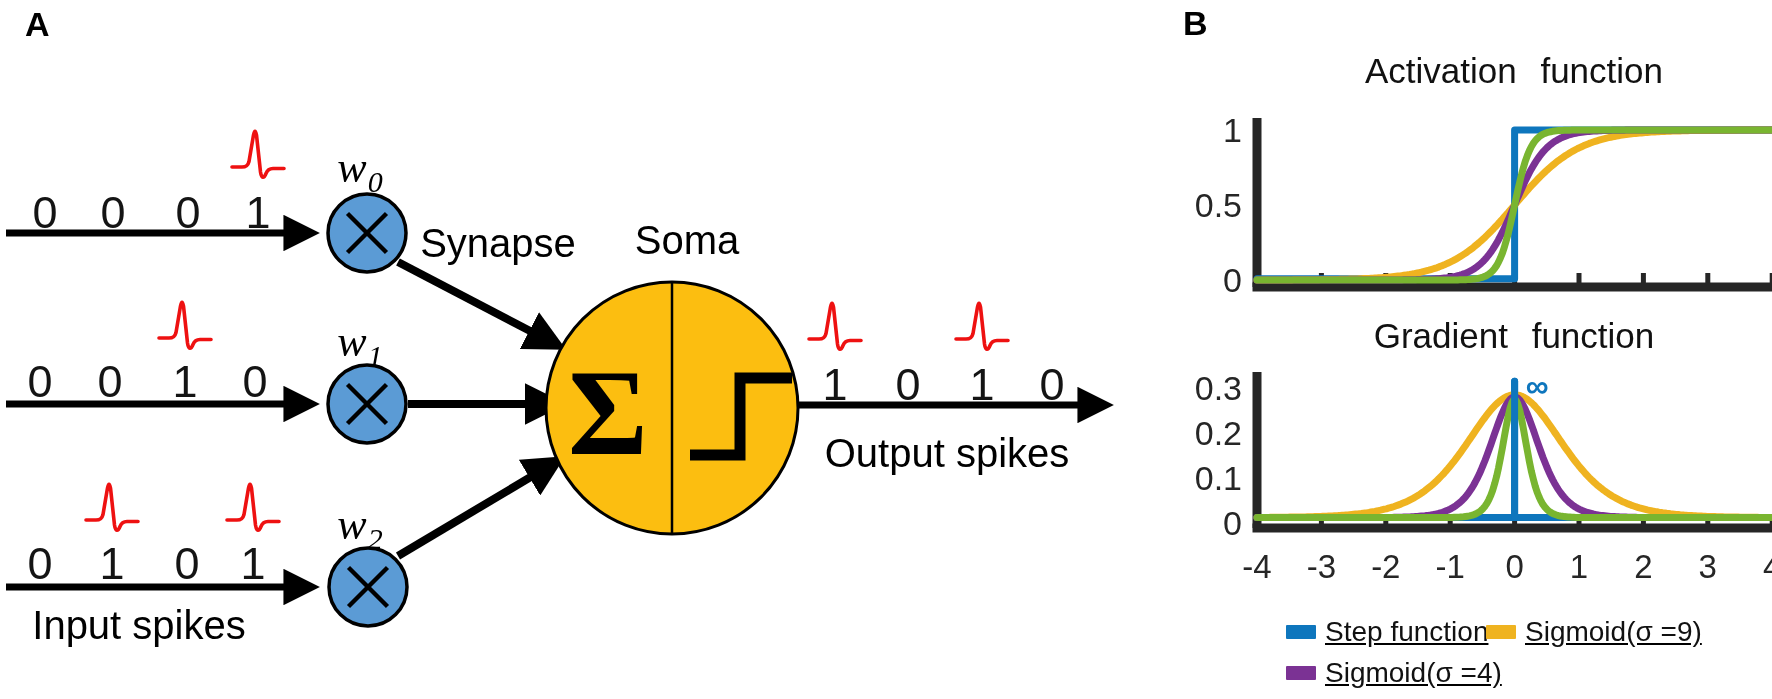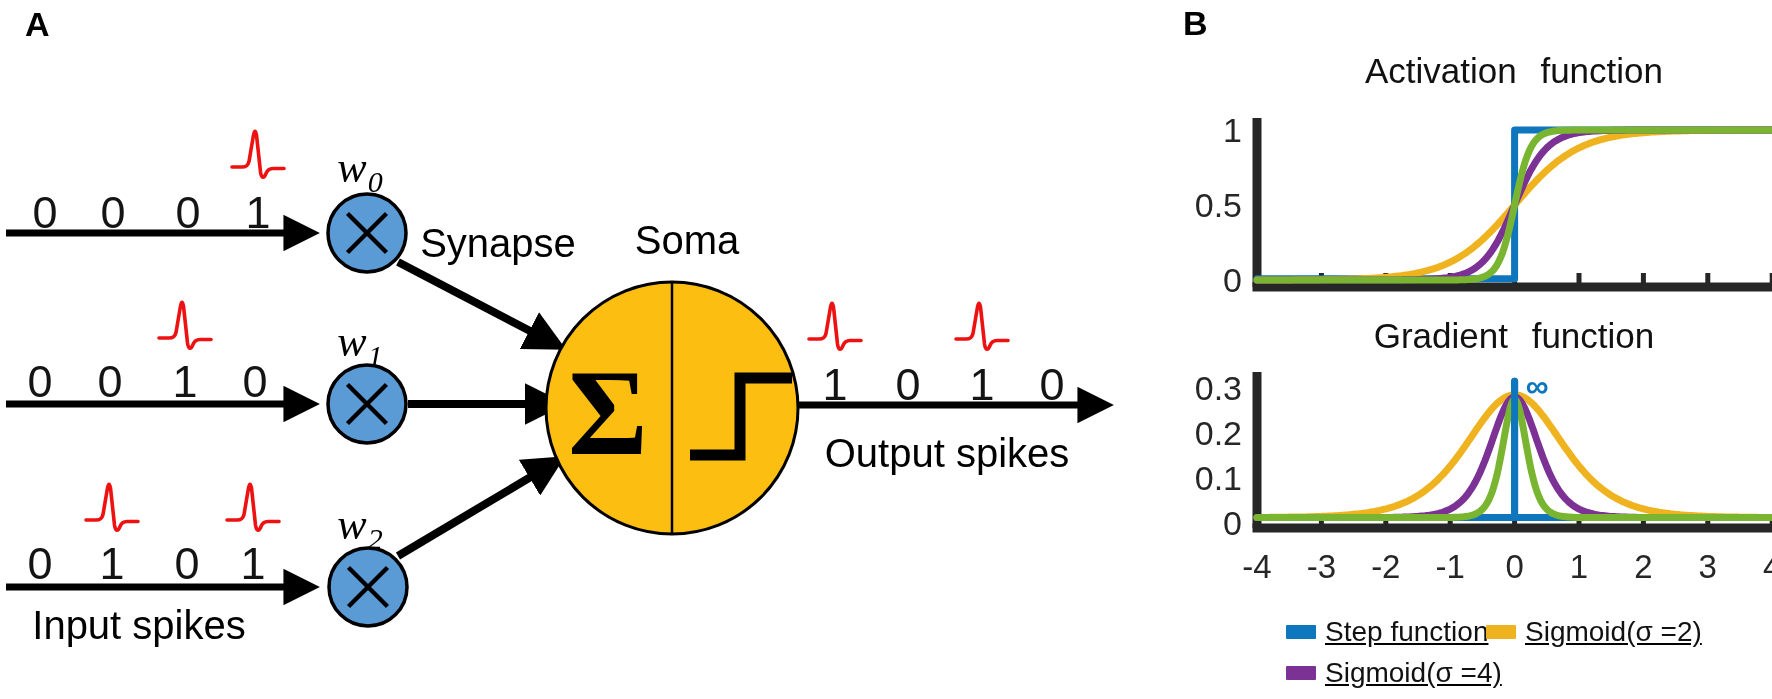--- a/index.html
+++ b/index.html
@@ -189,20 +189,20 @@
       <text x="397.14" y="80.75" fill="#0E76BD" class="ann">∞</text>
     </svg>
 
   <div id="legend">
       <div class="legend-item">
         <span class="legend-swatch" style="background: rgb(14, 118, 189);"></span>
         <span class="legend-label">Step function</span>
       </div>
       <div class="legend-item">
         <span class="legend-swatch" style="background: rgb(239, 179, 32);"></span>
-        <span class="legend-label">Sigmoid(σ =2)</span>
+        <span class="legend-label">Sigmoid(σ =9)</span>
       </div>
       <div class="legend-item">
         <span class="legend-swatch" style="background: rgb(123, 50, 148);"></span>
         <span class="legend-label">Sigmoid(σ =4)</span>
       </div>
     </div>
 </div>
 
 </body></html>

